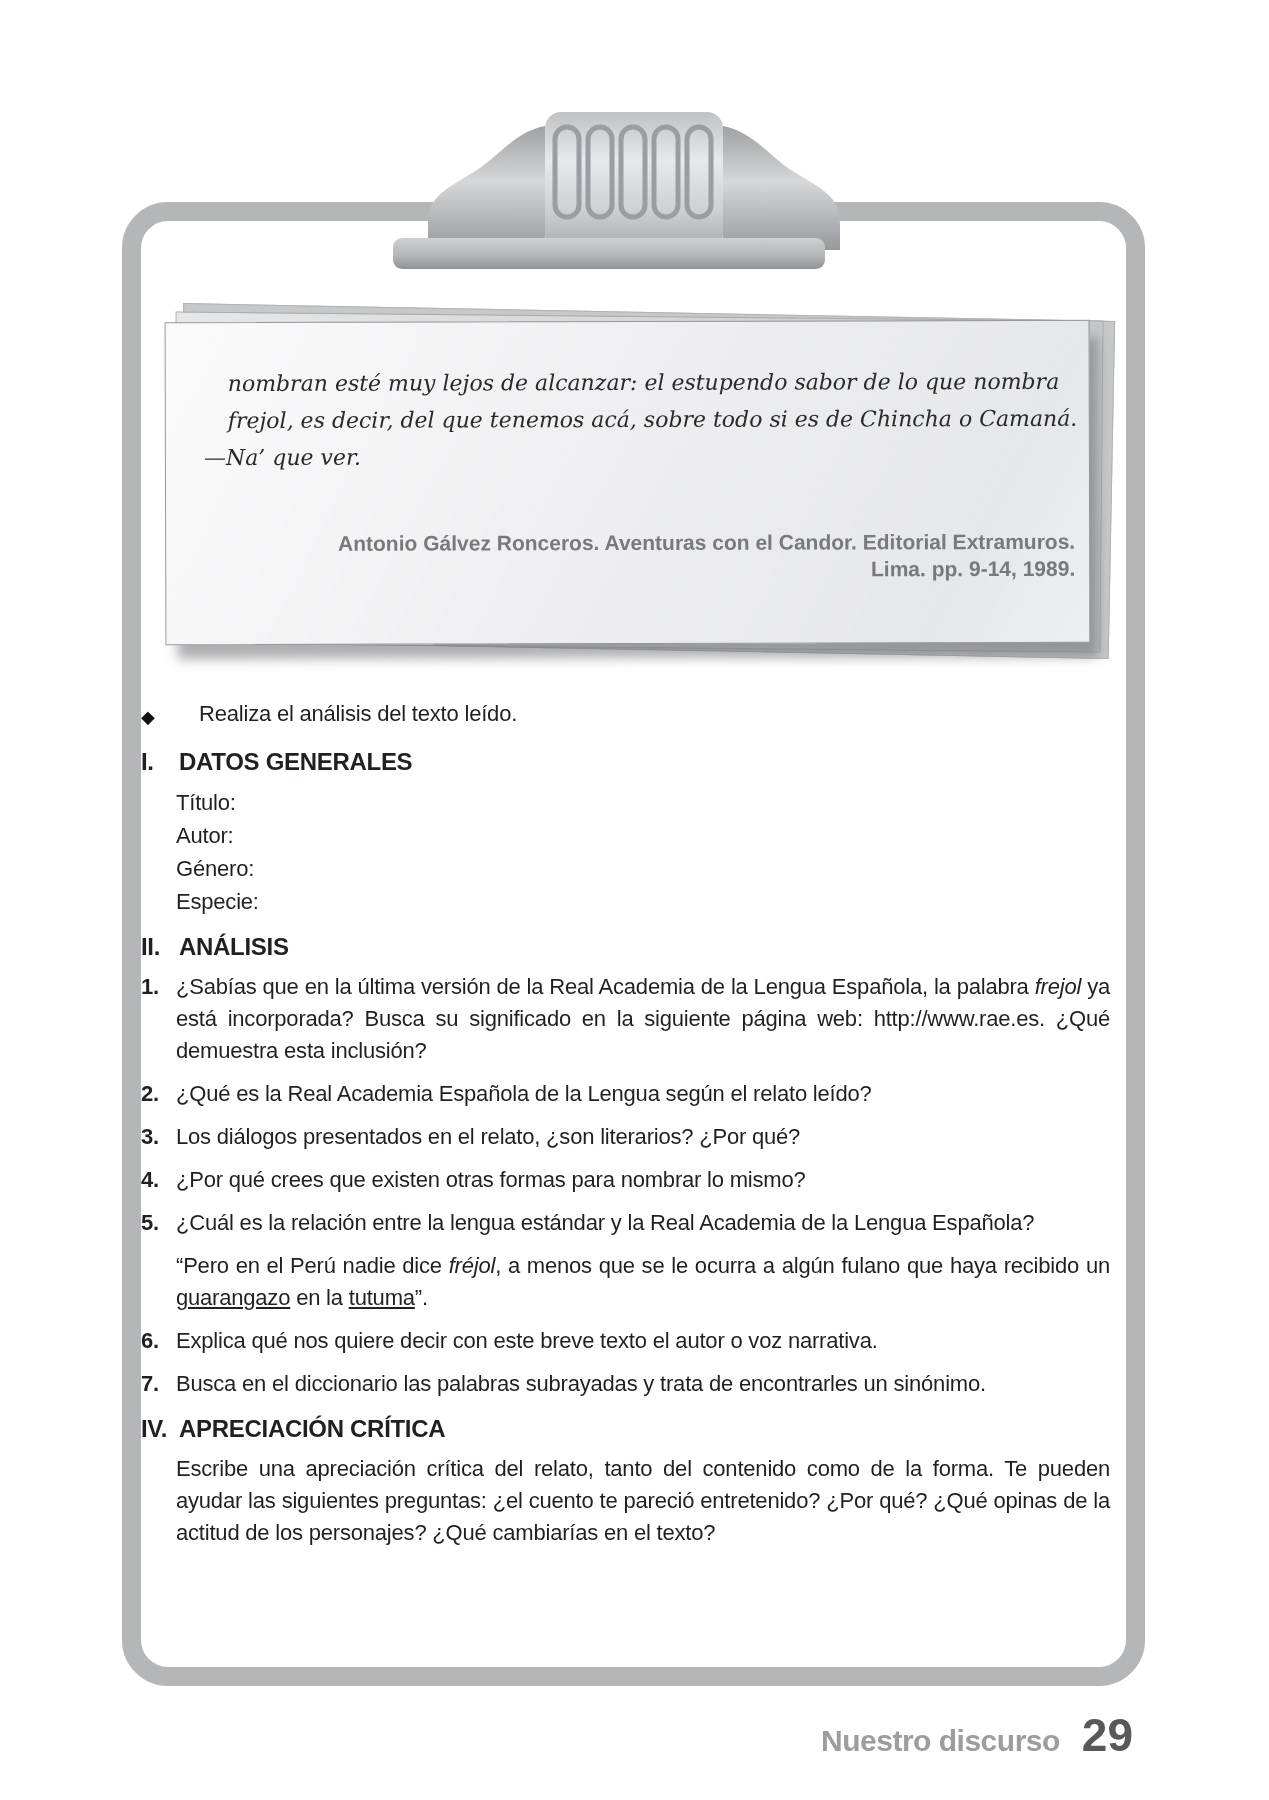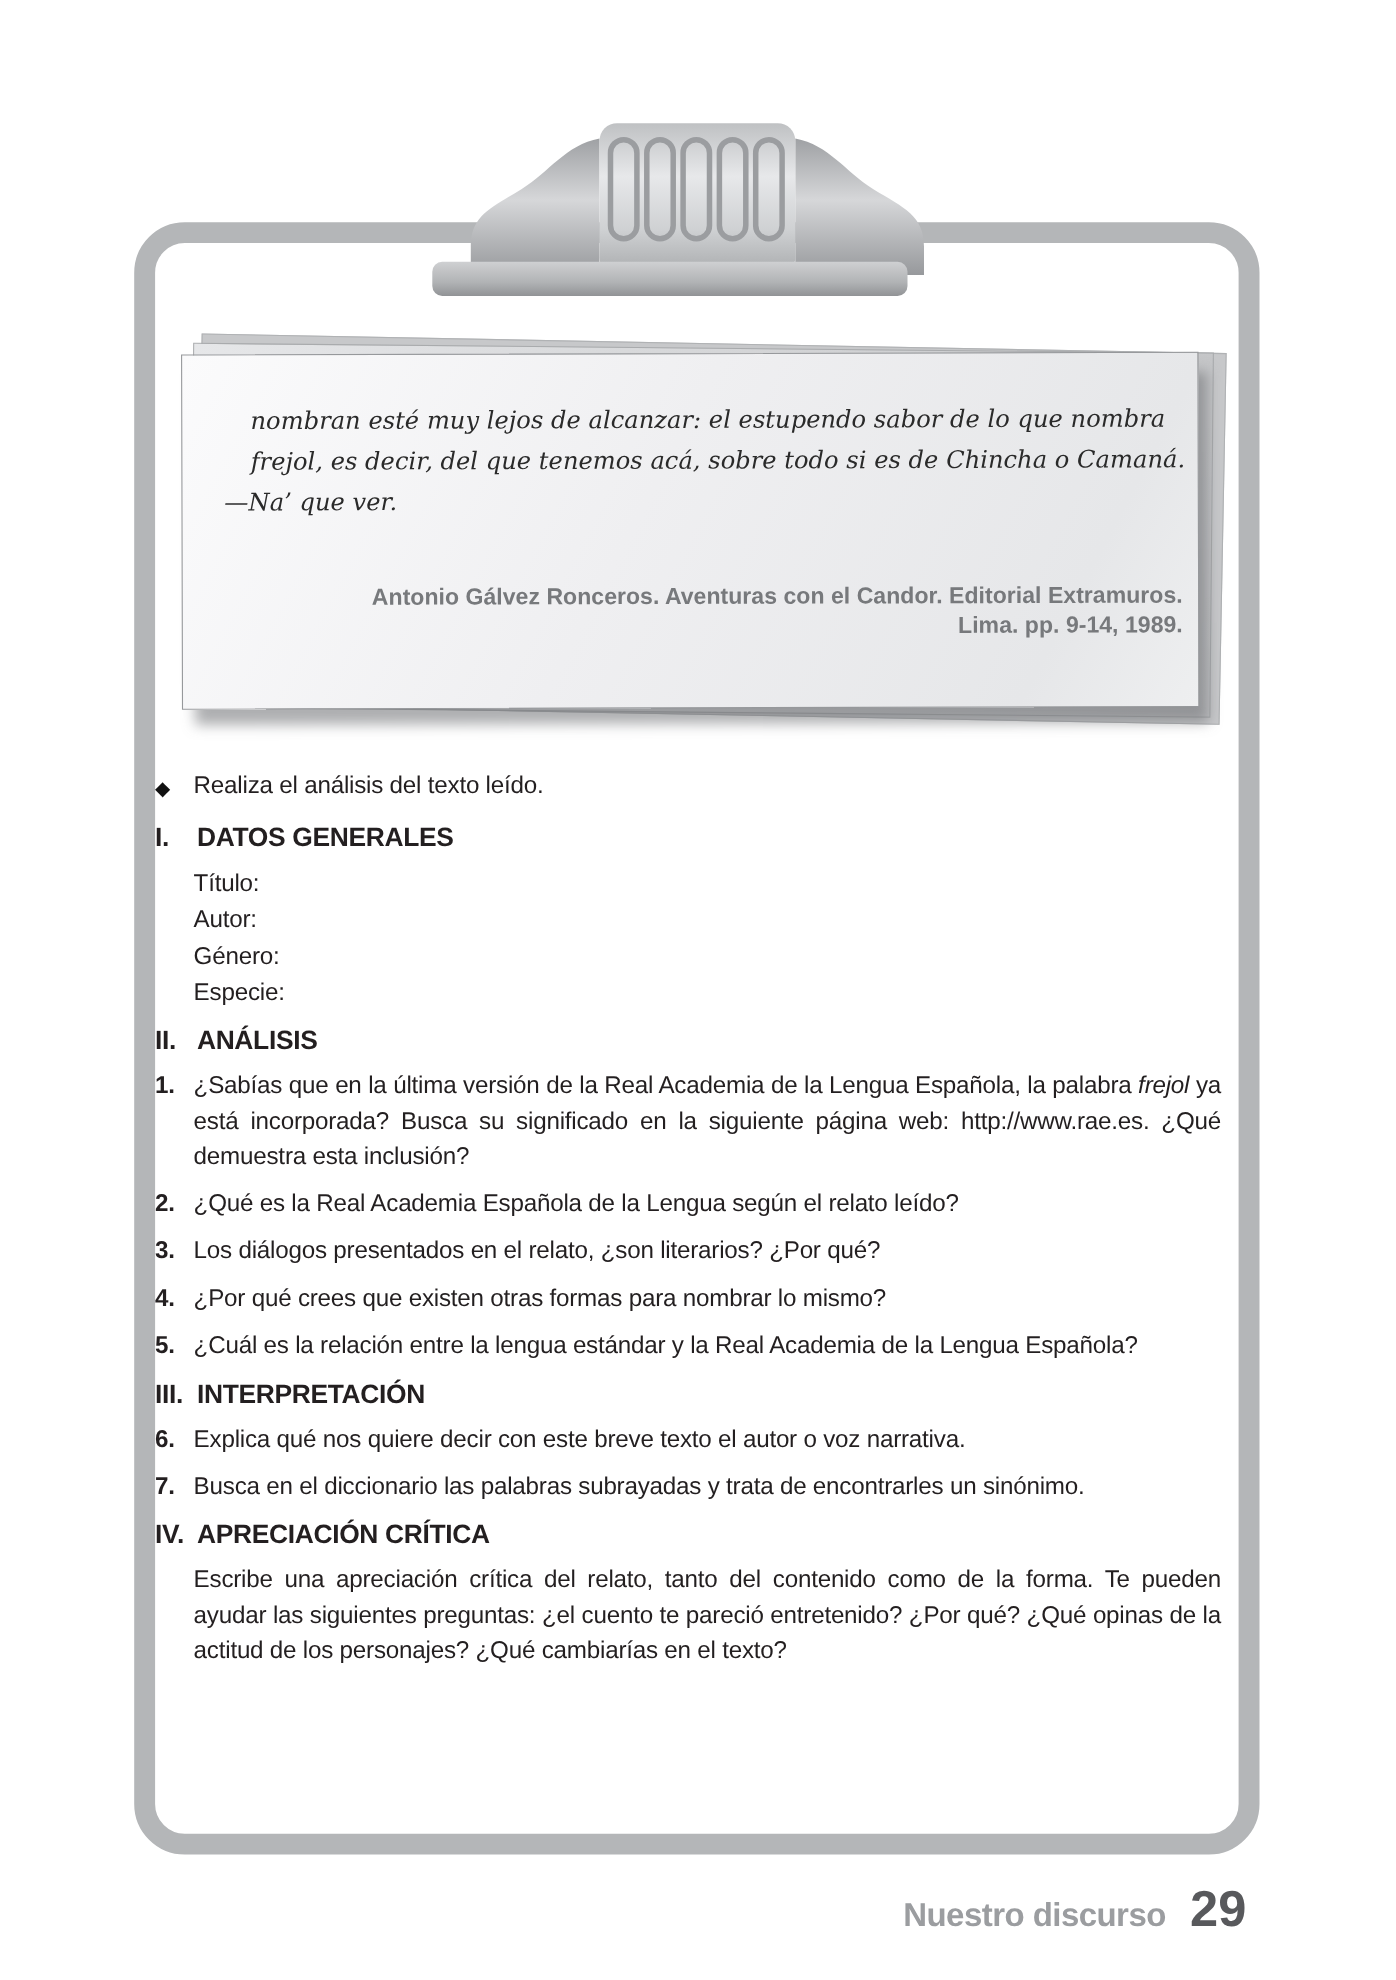--- a/index.html
+++ b/index.html
@@ -100,21 +100,21 @@
     <div class="attribution">
       <div><span>Antonio Gálvez Ronceros. </span><span class="work">Aventuras con el Candor.</span><span> Editorial Extramuros.</span></div>
       <div>Lima. pp. 9-14, 1989.</div>
     </div>
   </div>
 
   <div class="content">
 
     <div class="row bullet-row">
       <div class="marker">◆</div>
-      <div class="body" style="text-align:left;">Realiza el análisis del texto leído.</div>
+      <div class="body" style="text-align:left;margin-left:23px;">Realiza el análisis del texto leído.</div>
     </div>
 
     <div class="heading">
       <div class="marker">I.</div>
       <div>DATOS GENERALES</div>
     </div>
 
     <div class="fields">
       <div>Título:</div>
       <div>Autor:</div>
@@ -145,25 +145,22 @@
     <div class="row">
       <div class="marker">4.</div>
       <div class="body">¿Por qué crees que existen otras formas para nombrar lo mismo?</div>
     </div>
 
     <div class="row">
       <div class="marker">5.</div>
       <div class="body">¿Cuál es la relación entre la lengua estándar y la Real Academia de la Lengua Española?</div>
     </div>
 
-    <div class="heading">
-      <div class="marker">III.</div>
-      <div>INTERPRETACIÓN</div>
-    </div>
 
+    <div class="indent-block"><span>“Pero en el Perú nadie dice </span><span class="it">fréjol</span><span>, a menos que se le ocurra a algún fulano que haya recibido un </span><span class="ul">guarangazo</span><span> en la </span><span class="ul">tutuma</span><span>”.</span></div>
 
     <div class="row">
       <div class="marker">6.</div>
       <div class="body">Explica qué nos quiere decir con este breve texto el autor o voz narrativa.</div>
     </div>
 
     <div class="row">
       <div class="marker">7.</div>
       <div class="body">Busca en el diccionario las palabras subrayadas y trata de encontrarles un sinónimo.</div>
     </div>

